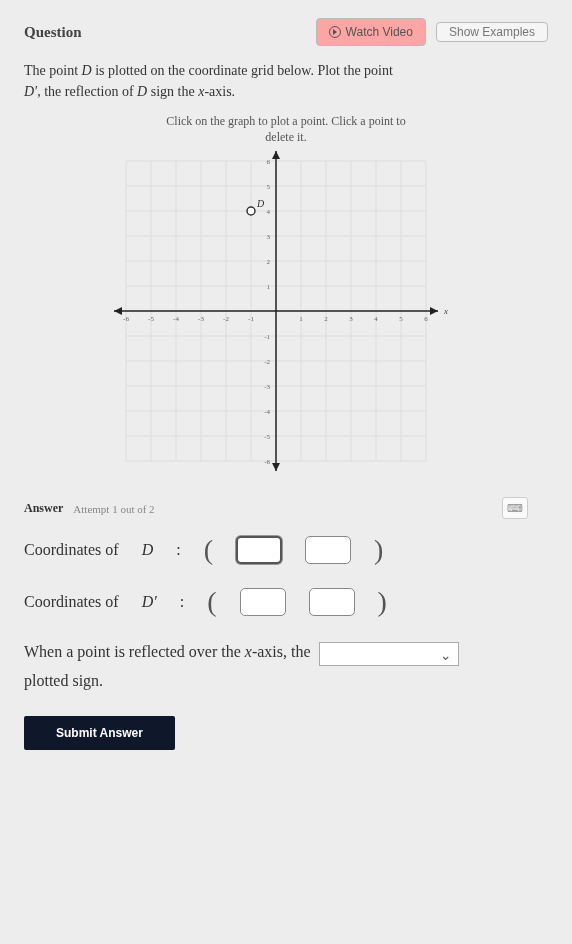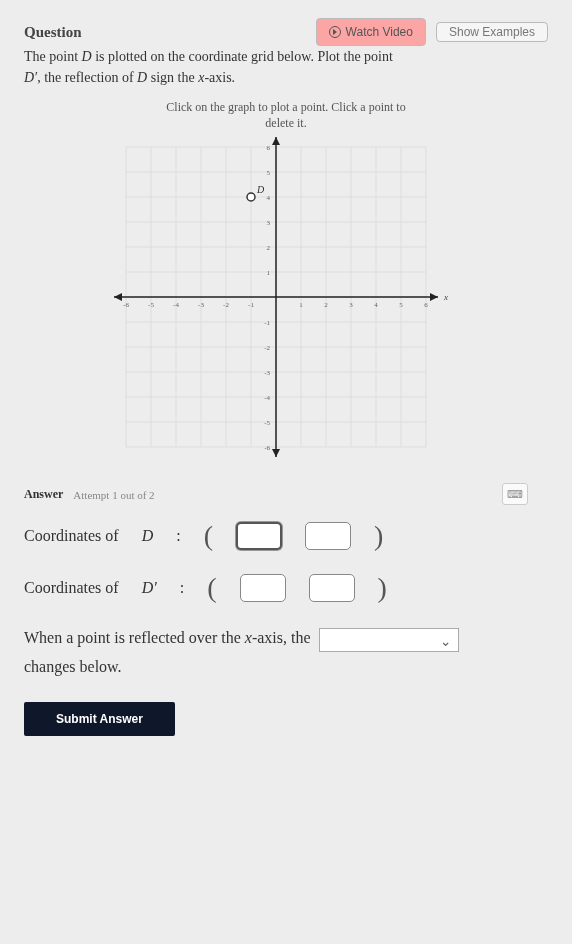--- a/index.html
+++ b/index.html
@@ -1,18 +1,18 @@
 <!DOCTYPE html>
 <html><head>
 <meta charset="utf-8">
 <style>
 *{box-sizing:border-box;margin:0;padding:0}
 body{font-family:Georgia,'Times New Roman',serif;background:#e8e8e8;width:572px;height:944px;overflow:hidden;color:#333}
 .page{padding:18px 24px 0;background:#ededed;min-height:100%}
-.hdr{display:flex;align-items:center;gap:10px;}
+.hdr{display:flex;align-items:center;gap:10px;margin-bottom:14px}
 .qtitle{flex:1;font-weight:bold;font-size:15px;color:#444}
 .btn{border:1px solid #bbb;background:#fca5a5;border-radius:4px;padding:6px 12px;font-size:12px;color:#555;font-family:Arial,sans-serif;display:flex;align-items:center;gap:5px;cursor:pointer}
 .btn2{border:1px solid #bbb;background:#f5f5f5;border-radius:4px;padding:2px 12px;font-size:12px;color:#777;font-family:Arial,sans-serif;cursor:pointer}
 .play{width:12px;height:12px;border:1.5px solid #555;border-radius:50%;display:inline-flex;align-items:center;justify-content:center}
 .play::after{content:"";border-left:4px solid #555;border-top:3px solid transparent;border-bottom:3px solid transparent;margin-left:1px}
 .prob{font-size:14px;line-height:1.5;color:#333;margin-bottom:12px}
 .it{font-style:italic;font-family:'Times New Roman',serif}
 .instr{text-align:center;font-size:12px;color:#555;margin-bottom:6px;line-height:1.3}
 .graph-wrap{display:flex;justify-content:center;margin-bottom:30px}
 .ans-hdr{display:flex;align-items:center;gap:10px;margin-bottom:18px}
@@ -140,19 +140,19 @@
       <span>:</span>
     <span class="paren">(</span>
     <input class="cinput" style="">
     <input class="cinput" style="">
     <span class="paren">)</span>
   </div>
 
   <div class="refl">
     <span>When a point is reflected over the </span><span class="it">x</span><span>-axis, the</span>
     <span class="sel"></span><br>
-    <span>changes below.</span>
+    <span>plotted sign.</span>
   </div>
 
   <div class="submit">
     <button class="sbtn">Submit Answer</button>
   </div>
 </div>
 
 </body></html>

